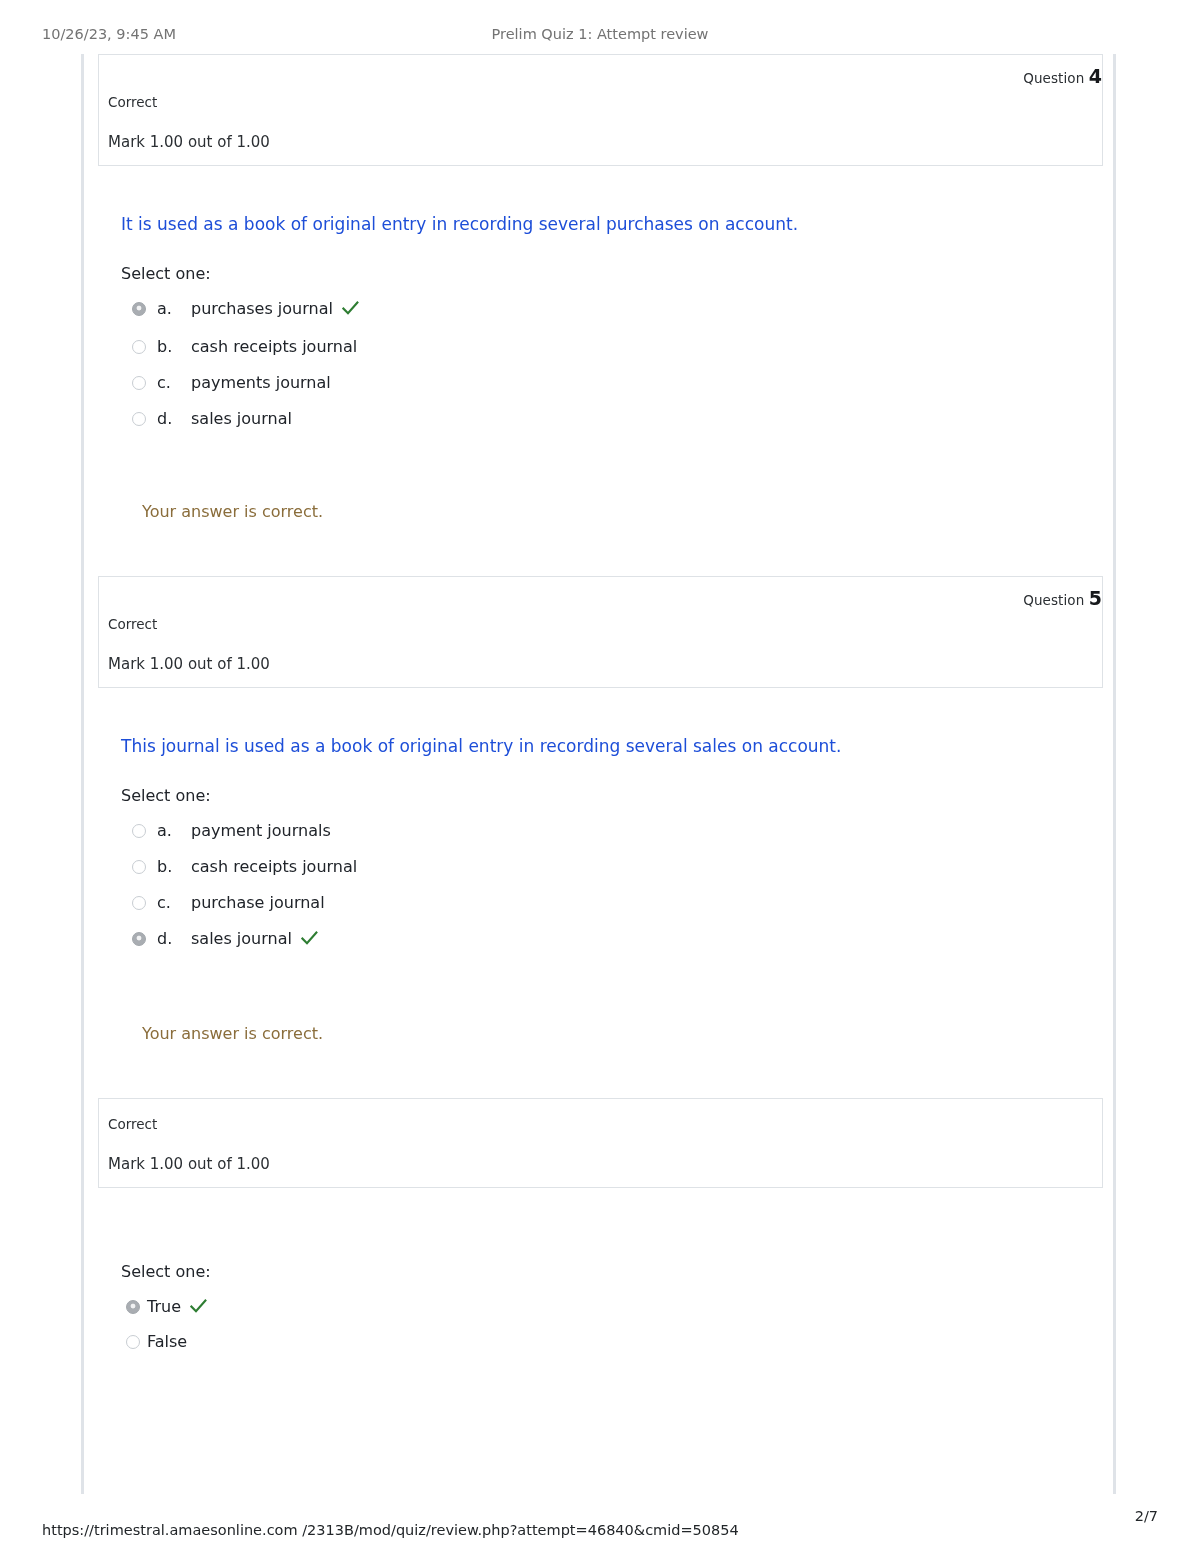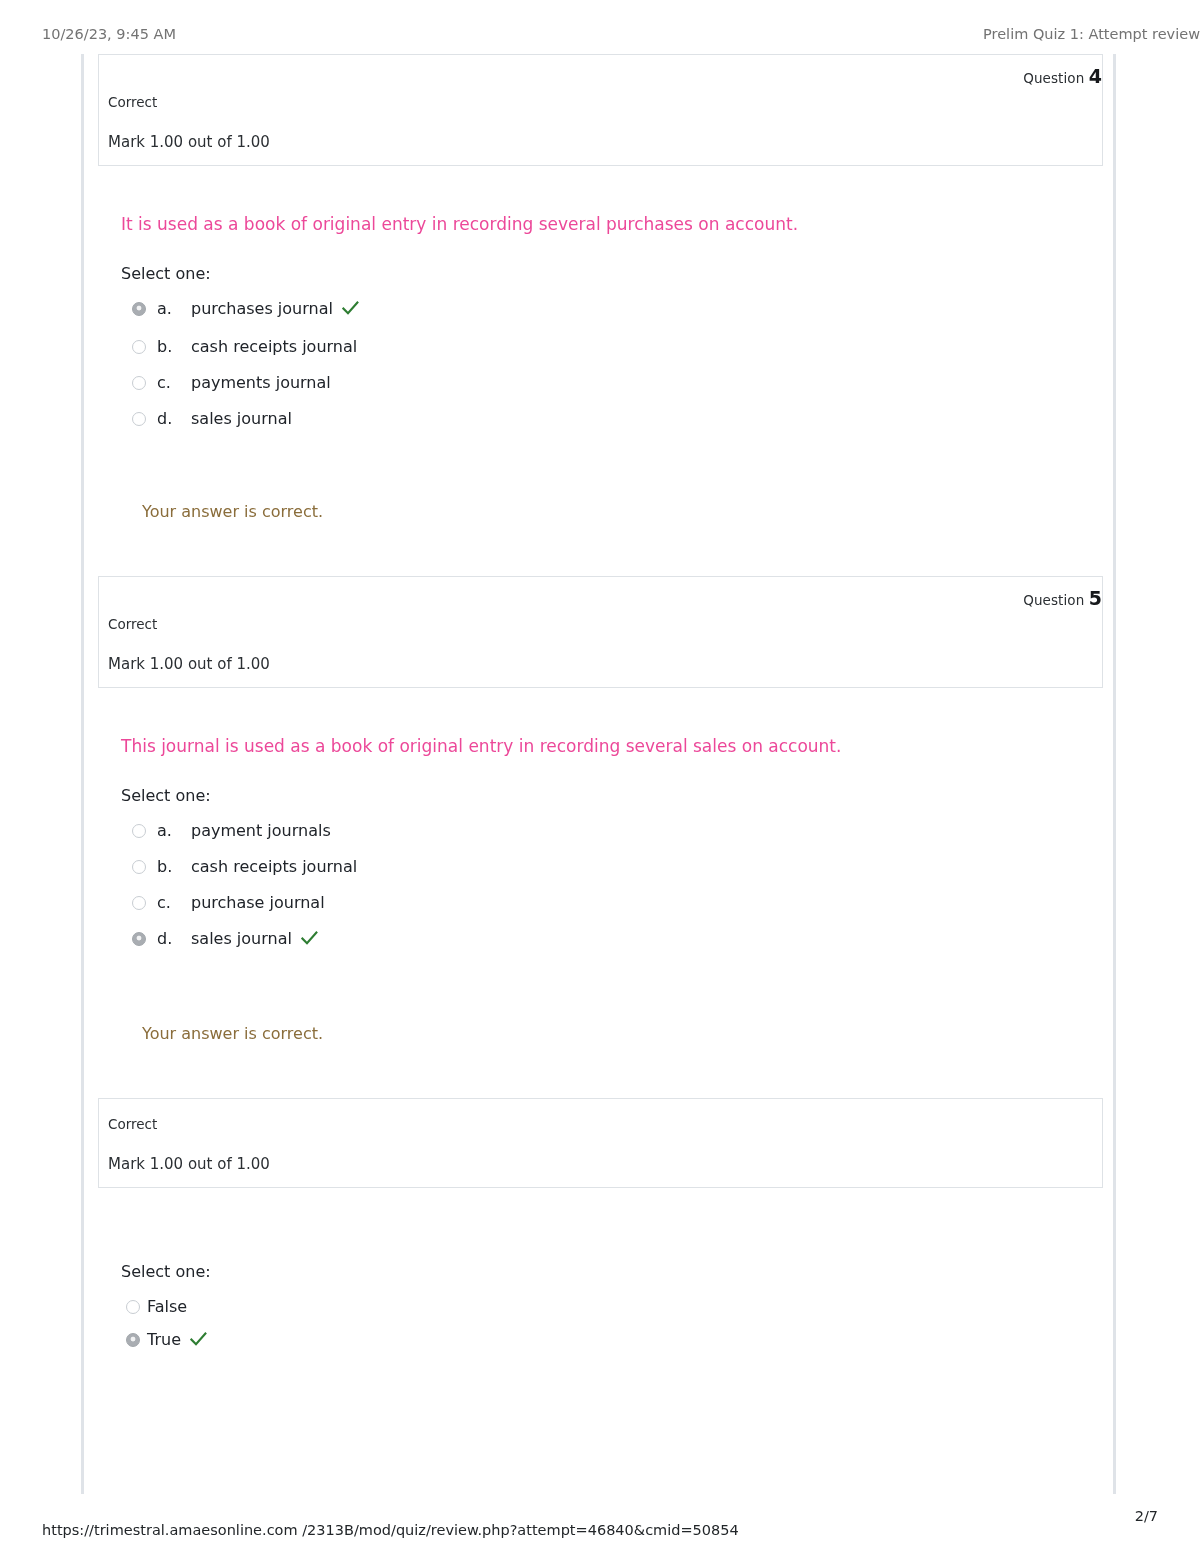--- a/index.html
+++ b/index.html
@@ -31,21 +31,21 @@
     position: absolute;
     left: 42px;
     top: 0;
     white-space: nowrap;
   }
   .print-header .ph-center {
     position: absolute;
     left: 0;
     top: 0;
     width: 1200px;
-    text-align: right;
+    text-align: center;
     white-space: nowrap;
   }
 
   
   .print-footer {
     position: absolute;
     top: 1508px;
     left: 0;
     width: 1200px;
     height: 22px;
@@ -123,21 +123,21 @@
     white-space: nowrap;
   }
 
   .q-body {
     padding-left: 23px;
     padding-top: 46px;
   }
   .q-text {
     font-size: 17px;
     line-height: 24px;
-    color: #ec4899;
+    color: #1d4ed8;
   }
   .q-prompt {
     font-size: 16px;
     line-height: 22px;
     color: #20242a;
     margin-top: 27px;
   }
 
   .answers {
     margin-top: 13px;
@@ -293,29 +293,29 @@
       </div>
       <div class="question">
         <div class="q-info">
           <div class="q-state">Correct</div>
           <div class="q-mark">Mark 1.00 out of 1.00</div>
         </div>
         <div class="q-body">
           <div class="q-prompt">Select one:</div>
           <div class="answers truefalse">
             <div class="answer">
-              <span class="radio"></span>
-              <span class="ans-text"><span>False</span></span>
-            </div>
-            <div class="answer">
               <span class="radio checked"></span>
               <span class="ans-text"><span>True</span><span class="tick"><svg width="17" height="15" viewBox="0 0 17 15" aria-hidden="true">
                     <path d="M1.4 7.6 L6.0 12.2 L15.4 1.6" fill="none" stroke="#2e7d32" stroke-width="2.1" stroke-linecap="square" stroke-linejoin="miter"></path>
                   </svg></span></span>
             </div>
+            <div class="answer">
+              <span class="radio"></span>
+              <span class="ans-text"><span>False</span></span>
+            </div>
           </div>
         </div>
       </div>
     </div>
 </div>
 
 <div class="print-footer">
   <span class="pf-left">https://trimestral.amaesonline.com /2313B/mod/quiz/review.php?attempt=46840&amp;cmid=50854</span>
   <span class="pf-right">2/7</span>
 </div>

